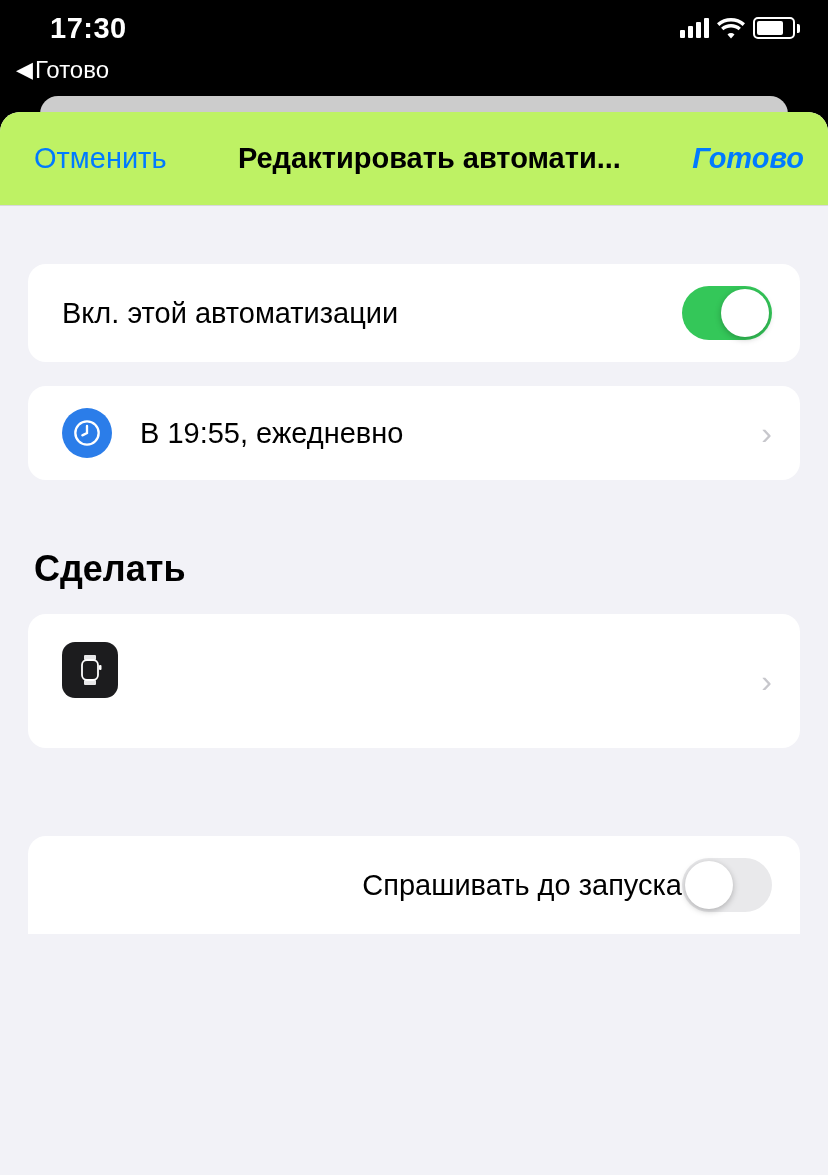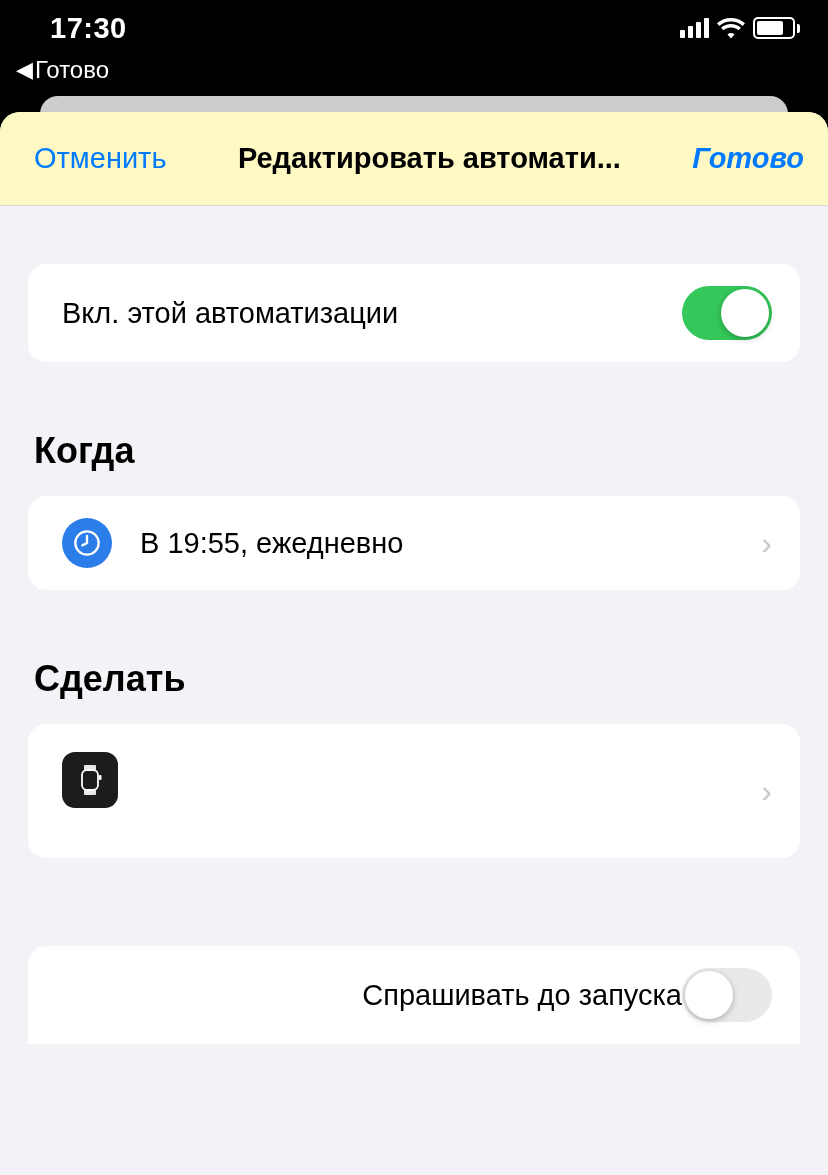--- a/index.html
+++ b/index.html
@@ -97,21 +97,21 @@
       position: absolute;
       top: 112px;
       left: 0;
       right: 0;
       bottom: 0;
       background: #f2f2f7;
       border-radius: 20px 20px 0 0;
       overflow-y: auto;
     }
     .sheet-header {
-      background: #fef9c3;
+      background: #bef264;
       display: flex;
       align-items: center;
       justify-content: space-between;
       padding: 30px 24px 30px 34px;
       border-bottom: 1px solid #d8d8dc;
     }
     .header-btn {
       font-size: 29px;
       color: #007aff;
       background: none;
@@ -287,21 +287,20 @@
 
     <div class="card first">
       <div class="row">
         <div class="row-label">Вкл. этой автоматизации</div>
         <div class="toggle on">
           <div class="toggle-knob"></div>
         </div>
       </div>
     </div>
 
-    <div class="section-title">Когда</div>
     <div class="section-card">
       <div class="row">
         <div class="time-icon">
           <svg viewBox="0 0 24 24" fill="none">
             <circle cx="12" cy="12" r="10" stroke="#fff" stroke-width="2"></circle>
             <path d="M12 6 V12 L8 14" stroke="#fff" stroke-width="2" stroke-linecap="round"></path>
           </svg>
         </div>
         <div class="row-label">В 19:55, ежедневно</div>
         <div class="chevron">›</div>

